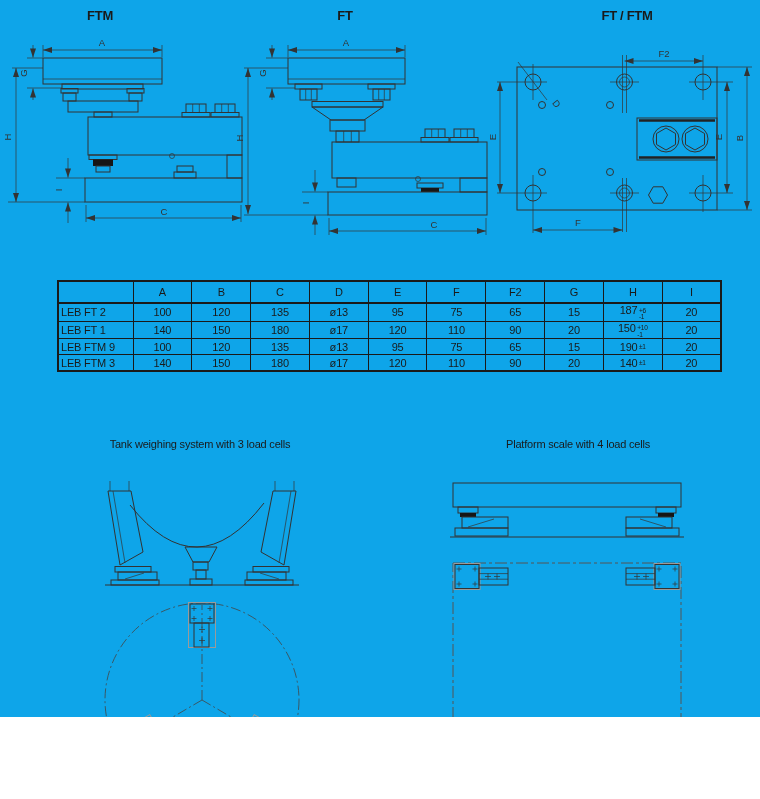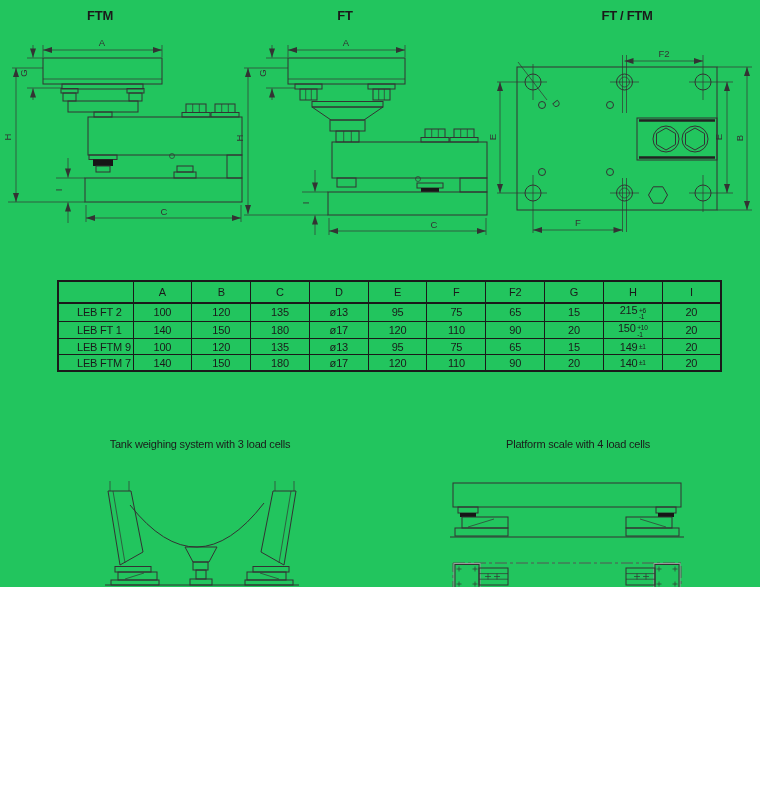--- a/index.html
+++ b/index.html
@@ -1,36 +1,36 @@
 <!DOCTYPE html>
 <html><head>
 <meta charset="utf-8">
 <style>
   html,body{margin:0;padding:0;background:#fff}
-  .page{position:relative;width:760px;height:587px;background:#22c55e;overflow:hidden;
+  .page{position:relative;width:760px;height:717px;background:#0ea5e9;overflow:hidden;
         font-family:"Liberation Sans",sans-serif;}
   svg{position:absolute;left:0;display:block}
   svg text{font-family:"Liberation Sans",sans-serif}
   .ln{fill:none;stroke:#333;stroke-width:1}
   .lt{fill:none;stroke:#333;stroke-width:0.7}
   .lk{fill:none;stroke:#222;stroke-width:2.4}
   .dk{fill:#161616;stroke:none}
   .gy{fill:none;stroke:#9a9a9a;stroke-width:1}
   .cl{fill:none;stroke:#444;stroke-width:0.8;stroke-dasharray:10 3 2 3}
   .pb{fill:none;stroke:#555;stroke-width:1;stroke-dasharray:12 3 3 3}
   .ttl{font-size:13px;font-weight:700;fill:#1a1a1a;letter-spacing:-0.3px}
   .dim{font-size:9.5px;fill:#333}
   .cap{font-size:11px;fill:#1a1a1a;letter-spacing:-0.2px}
   #dim-table{position:absolute;left:57px;top:280px;width:663px;table-layout:fixed;
              border-collapse:collapse;border:2px solid #1a1a1a;font-size:11px;color:#1a1a1a;
              letter-spacing:-0.2px}
   #dim-table th,#dim-table td{border:1px solid #1a1a1a;text-align:center;padding:0;
              font-weight:400;height:15px;overflow:hidden;white-space:nowrap}
   #dim-table thead th{height:20px;border-bottom:2px solid #1a1a1a}
-  #dim-table td.rowname{text-align:left;padding-left:18px}
+  #dim-table td.rowname{text-align:left;padding-left:2px}
   .tol{display:inline-flex;flex-direction:column;justify-content:center;font-size:6.5px;
        line-height:1;margin-left:1.5px;vertical-align:1.5px;text-align:left}
 </style>
 </head>
 <body>
 
 <div class="page">
 
   <svg viewBox="0 0 760 258" width="760" height="258" style="top:0">
     <defs>
@@ -256,21 +256,21 @@
       <tr>
         <td class="rowname">LEB FT 2</td>
         <td>100</td>
         <td>120</td>
         <td>135</td>
         <td>ø13</td>
         <td>95</td>
         <td>75</td>
         <td>65</td>
         <td>15</td>
-        <td><span>215</span><span class="tol">
+        <td><span>187</span><span class="tol">
               <span>+6</span>
               <span>-1</span>
             </span></td>
         <td>20</td>
       </tr>
       <tr>
         <td class="rowname">LEB FT 1</td>
         <td>140</td>
         <td>150</td>
         <td>180</td>
@@ -288,28 +288,28 @@
       <tr>
         <td class="rowname">LEB FTM 9</td>
         <td>100</td>
         <td>120</td>
         <td>135</td>
         <td>ø13</td>
         <td>95</td>
         <td>75</td>
         <td>65</td>
         <td>15</td>
-        <td><span>149</span><span class="tol">
+        <td><span>190</span><span class="tol">
               <span>±1</span>
               <span></span>
             </span></td>
         <td>20</td>
       </tr>
       <tr>
-        <td class="rowname">LEB FTM 7</td>
+        <td class="rowname">LEB FTM 3</td>
         <td>140</td>
         <td>150</td>
         <td>180</td>
         <td>ø17</td>
         <td>120</td>
         <td>110</td>
         <td>90</td>
         <td>20</td>
         <td><span>140</span><span class="tol">
               <span>±1</span>

